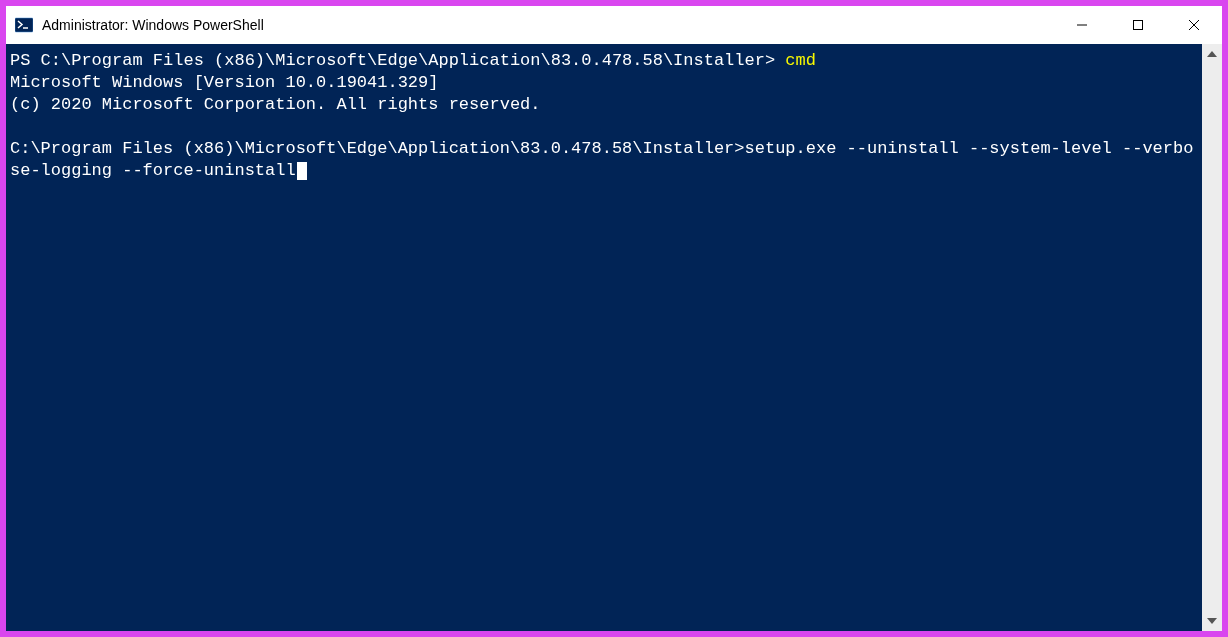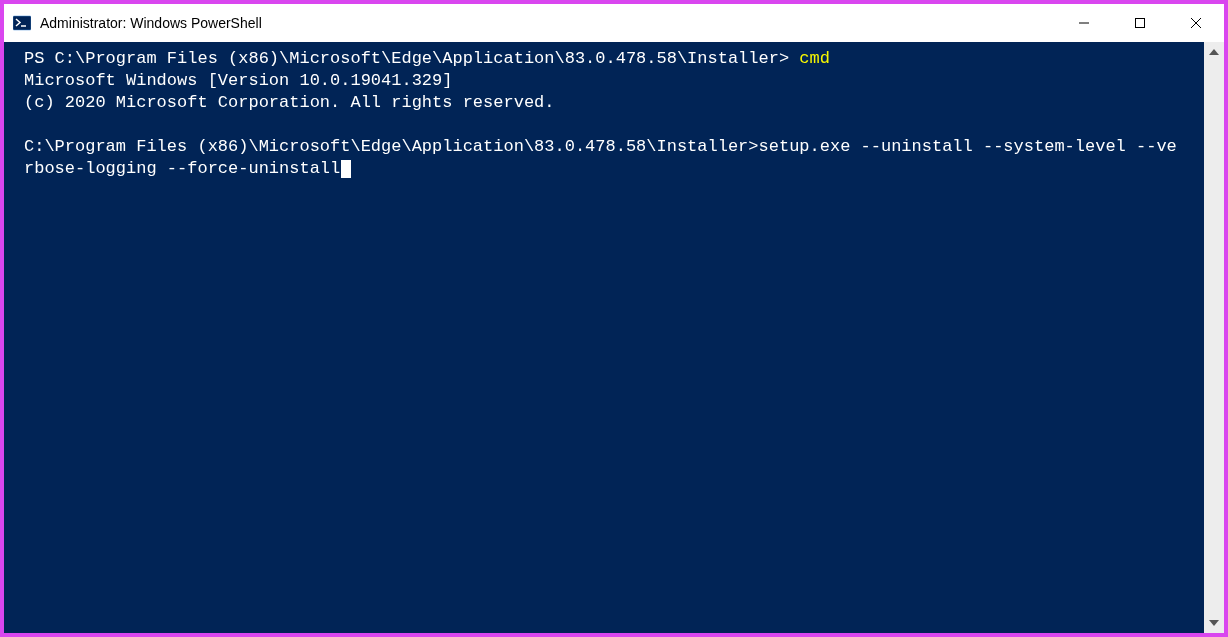--- a/index.html
+++ b/index.html
@@ -10,21 +10,21 @@
     body {
       width: 1228px;
       height: 637px;
       font-family: "Segoe UI", Tahoma, sans-serif;
       background: #ffffff;
       overflow: hidden;
     }
     .window {
       width: 100%;
       height: 100%;
-      border: 4px solid #d946ef;
+      border: 6px solid #d946ef;
       display: flex;
       flex-direction: column;
       background: #a3a3a3;
     }
     .titlebar {
       height: 38px;
       background: #ffffff;
       display: flex;
       align-items: center;
       padding-left: 8px;
@@ -63,21 +63,21 @@
     }
     .terminal-container {
       flex: 1;
       display: flex;
       background: #012456;
       position: relative;
       overflow: hidden;
     }
     .terminal {
       flex: 1;
-      padding: 6px 20px;
+      padding: 6px 4px;
       font-family: "Consolas", "Courier New", monospace;
       font-size: 17px;
       line-height: 22px;
       color: #ffffff;
       white-space: pre-wrap;
       word-break: break-all;
       overflow: hidden;
     }
     .prompt-ps {
       color: #ffffff;

